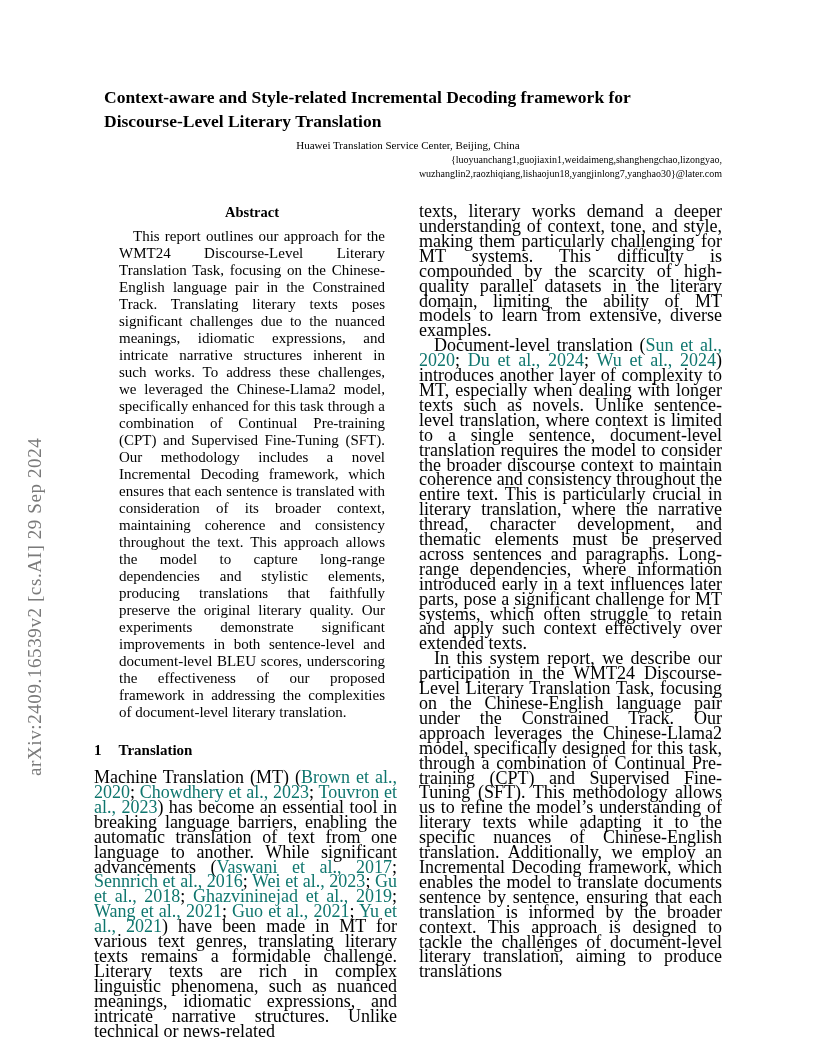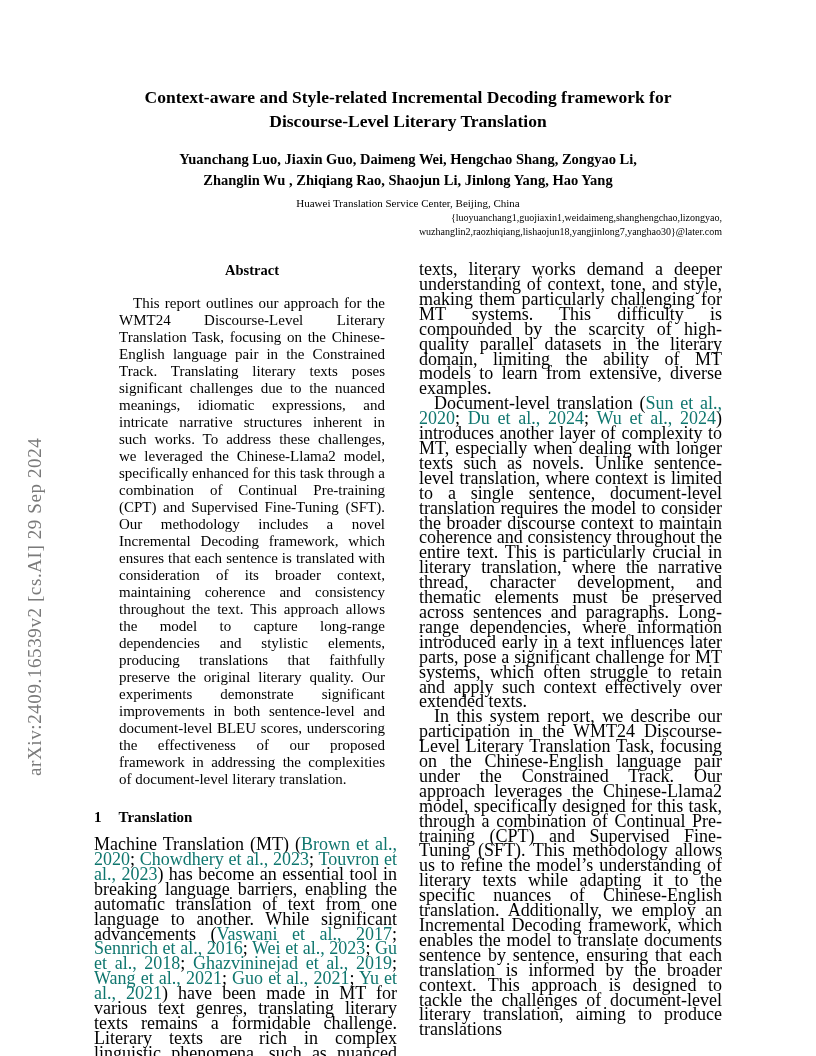--- a/index.html
+++ b/index.html
@@ -22,21 +22,21 @@
     transform: rotate(-90deg);
     transform-origin: 0 0;
     white-space: nowrap;
     font-size: 19px;
     letter-spacing: 0.6px;
     color: #7a7a7a;
   }
   .title {
     font-size: 17.5px;
     font-weight: bold;
-    text-align: center;
+    text-align: left;
     line-height: 1.35;
     padding: 0 10px;
   }
   .authors {
     margin-top: 16px;
     text-align: center;
     font-weight: bold;
     font-size: 14.5px;
     line-height: 1.45;
   }
@@ -55,21 +55,21 @@
     display: flex;
     gap: 22px;
     margin-top: 23px;
   }
   .col { width: 303px; }
   .abstract { margin: 0 12px 0 25px; }
   .abstract-heading {
     text-align: center;
     font-weight: bold;
     font-size: 14.5px;
-    margin-bottom: 16px;
+    margin-bottom: 7px;
   }
   .abstract-text {
     font-size: 15px;
     line-height: 17px;
     text-align: justify;
     text-indent: 14px;
   }
   .section-heading {
     margin-top: 21px;
     margin-bottom: 11px;
@@ -90,24 +90,20 @@
 </head>
 <body>
 
 <div class="page">
 
   <div class="arxiv-watermark">arXiv:2409.16539v2  [cs.AI]  29 Sep 2024</div>
 
   <header>
     <h1 class="title">Context-aware and Style-related Incremental Decoding framework for Discourse-Level Literary Translation</h1>
 
-    <div class="authors">
-      <div>Yuanchang Luo, Jiaxin Guo, Daimeng Wei, Hengchao Shang, Zongyao Li,</div>
-      <div>Zhanglin Wu , Zhiqiang Rao, Shaojun Li, Jinlong Yang, Hao Yang</div>
-    </div>
 
     <div class="affiliation">Huawei Translation Service Center, Beijing, China</div>
 
     <div class="email">
       <div>{luoyuanchang1,guojiaxin1,weidaimeng,shanghengchao,lizongyao,</div>
       <div>wuzhanglin2,raozhiqiang,lishaojun18,yangjinlong7,yanghao30}@later.com</div>
     </div>
   </header>
 
   <div class="columns">

